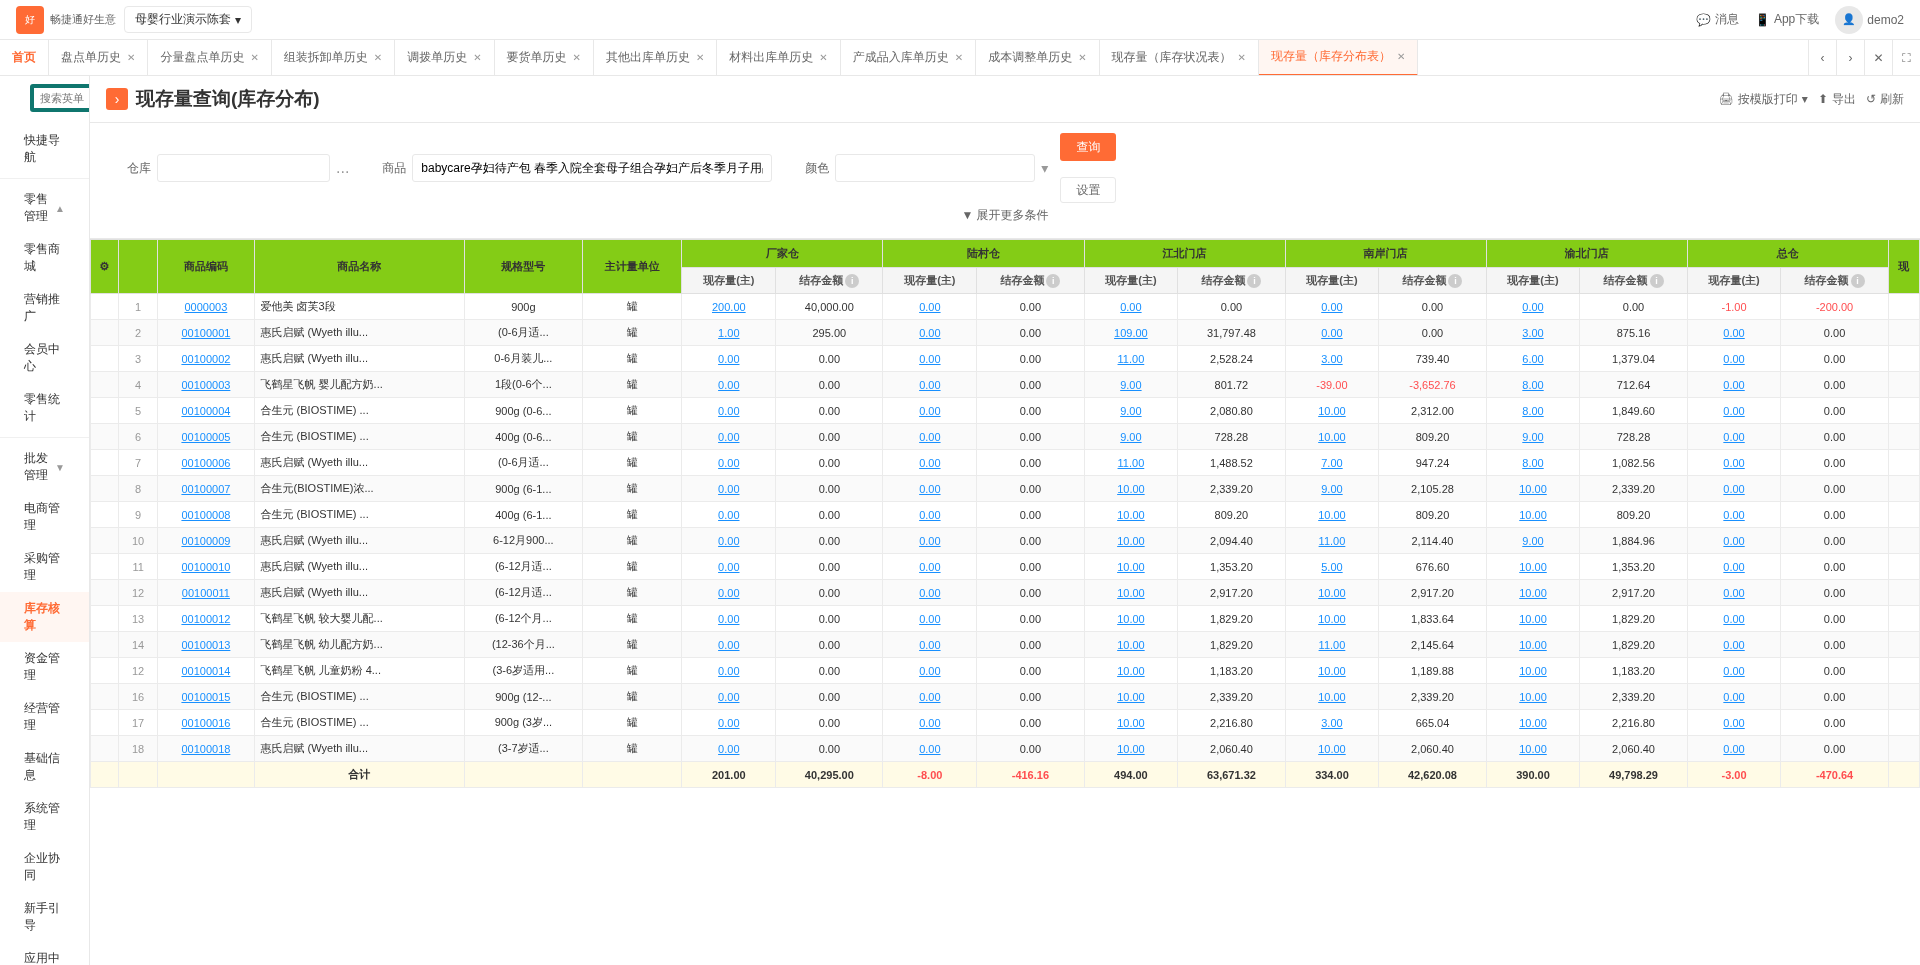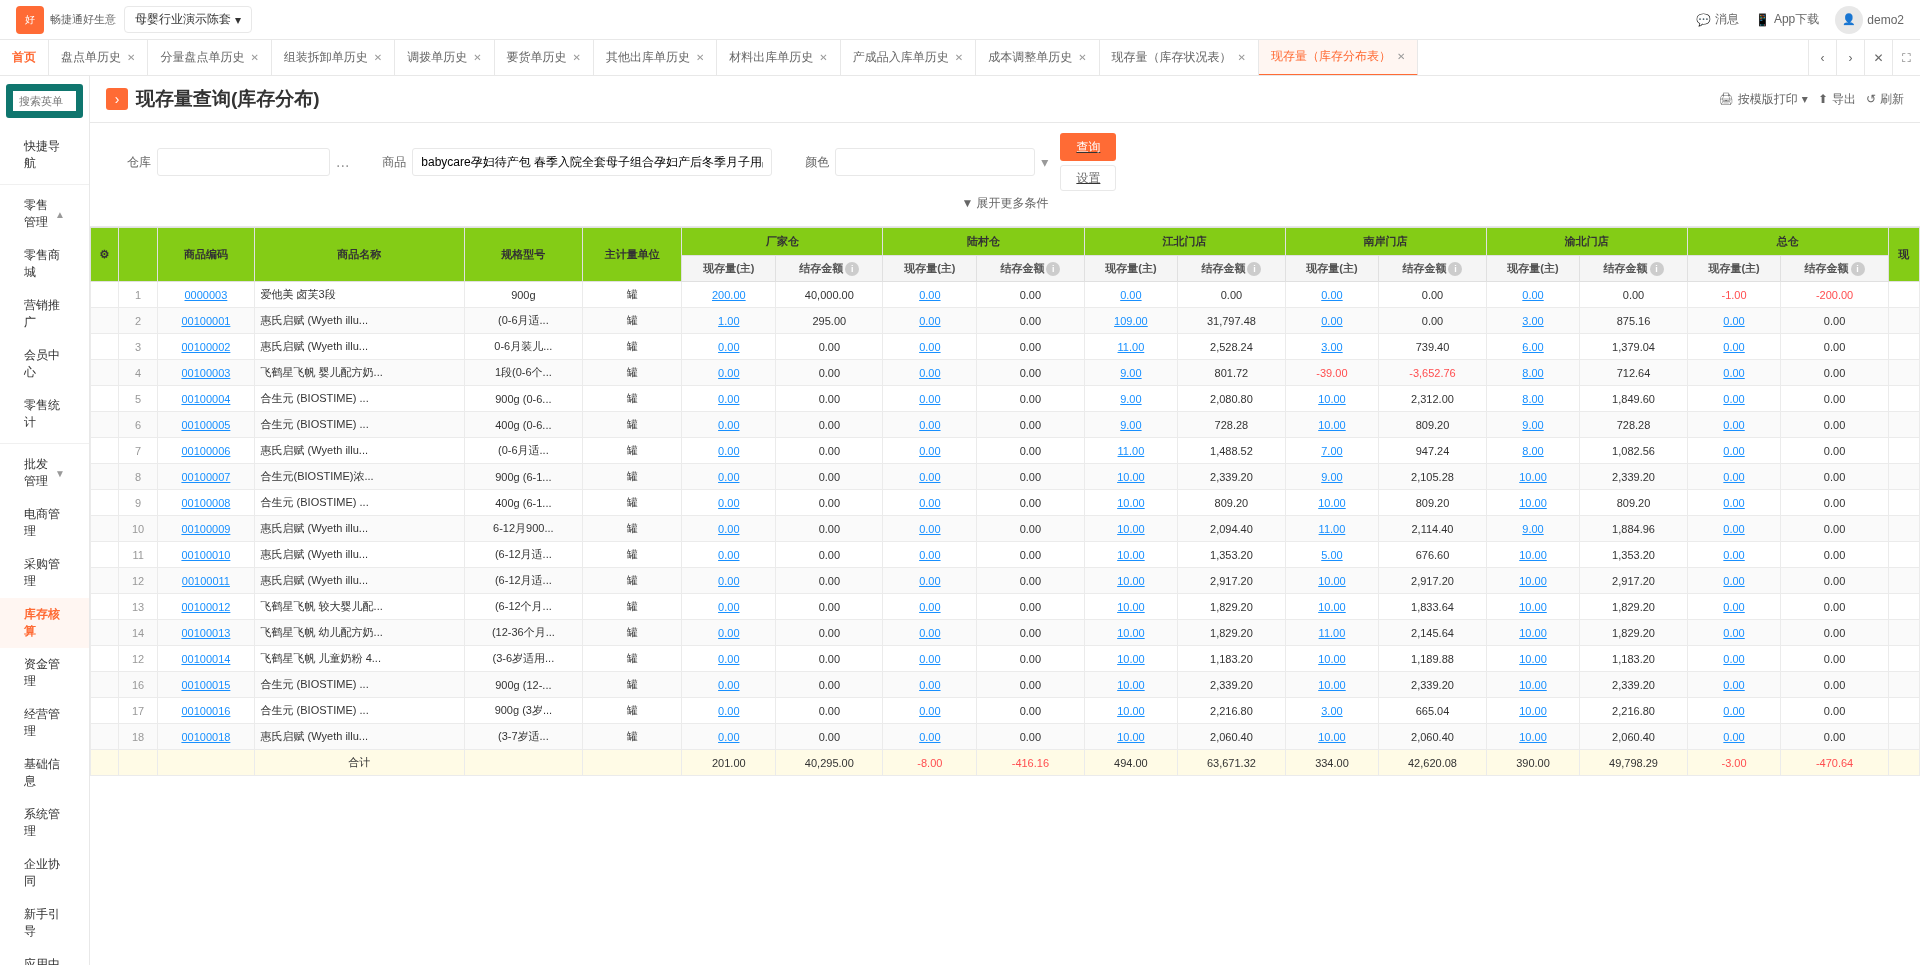--- a/index.html
+++ b/index.html
@@ -24,21 +24,21 @@
     .nav-tab .close-btn { font-size: 10px; color: #999; cursor: pointer; }
     .nav-tab-controls { display: flex; align-items: center; margin-left: auto; gap: 0; }
     .nav-control-btn { width: 28px; height: 36px; display: flex; align-items: center; justify-content: center; cursor: pointer; color: #666; border-left: 1px solid #e8e8e8; font-size: 12px; }
 
     
     .main-layout { display: flex; height: calc(965px - 76px); }
 
     
     .sidebar { width: 90px; background: #fff; border-right: 1px solid #e8e8e8; display: flex; flex-direction: column; overflow-y: auto; }
     .sidebar-search { padding: 8px 6px; }
-    .sidebar-search-box { width: 100%; padding: 4px 6px; border: 7px solid #0f766e; border-radius: 3px; font-size: 11px; }
+    .sidebar-search-box { width: 100%; padding: 4px 6px; border: 4px solid #0f766e; border-radius: 3px; font-size: 11px; margin-left: 24px; }
     .sidebar-nav { padding: 4px 0; }
     .sidebar-item { padding: 8px 24px; cursor: pointer; font-size: 12px; color: #333; display: flex; align-items: center; justify-content: space-between; }
     .sidebar-item.active { background: #fff6f2; color: #ff6b35; font-weight: bold; }
     .sidebar-item .arrow { font-size: 10px; color: #999; }
     .sidebar-divider { height: 1px; background: #f0f0f0; margin: 4px 0; }
 
     
     .content { flex: 1; overflow: hidden; display: flex; flex-direction: column; background: #f5f5f5; }
 
     
@@ -51,31 +51,31 @@
     .filter-area { background: #fff; padding: 10px 16px; border-bottom: 1px solid #e8e8e8; }
     .filter-row { display: flex; align-items: center; gap: 12px; }
     .filter-item { display: flex; align-items: center; gap: 6px; }
     .filter-label { font-size: 12px; color: #666; white-space: nowrap; margin-left: 21px; }
     .filter-input { height: 28px; border: 1px solid #e8e8e8; border-radius: 3px; padding: 0 8px; font-size: 12px; min-width: 80px; }
     .filter-input-wide { width: 360px; }
     .filter-input-medium { width: 200px; }
     .filter-ellipsis { color: #999; font-size: 16px; cursor: pointer; }
     .query-btn { background: #ff6b35; color: white; border: none; padding: 6px 16px; border-radius: 3px; font-size: 12px; cursor: pointer; height: 28px; }
     .set-btn { background: #fff; color: #666; border: 1px solid #e8e8e8; padding: 4px 12px; border-radius: 3px; font-size: 12px; cursor: pointer; display: block; margin-top: 2px; height: 26px; }
-    .btn-group { display: flex; flex-direction: column; gap: 2px; text-decoration: underline; }
+    .btn-group { display: flex; flex-direction: column; gap: 14px; }
 
     
     .table-container { flex: 1; overflow: auto; background: #fff; margin: 0; }
     table { width: 100%; border-collapse: collapse; font-size: 12px; }
     thead { position: sticky; top: 0; z-index: 10; }
     thead tr.header-row-1 th { background: #84cc16; border: 1px solid #e0e0e0; padding: 6px 4px; text-align: center; font-weight: bold; color: #333; font-size: 11px; white-space: nowrap; }
     thead tr.header-row-2 th { background: #f5f5f5; border: 1px solid #e0e0e0; padding: 5px 4px; text-align: center; font-size: 11px; color: #555; white-space: nowrap; }
     tbody tr { background: #fff; }
     tbody tr:nth-child(even) { background: #fafafa; }
-    tbody tr.total-row { background: #fffbe6 !important; font-weight: normal; }
+    tbody tr.total-row { background: #fffbe6 !important; font-weight: bold; }
     tbody td { border: 1px solid #ebebeb; padding: 5px 6px; text-align: center; color: #333; font-size: 11px; white-space: nowrap; }
     tbody td.text-left { text-align: left; }
     tbody td.num { color: #333; }
     tbody td.num-link { color: #1890ff; text-decoration: underline; cursor: pointer; }
     tbody td.neg { color: #ff4d4f; }
     .settings-col { width: 28px; }
     .row-num { color: #999; }
 
     
     .table-container::-webkit-scrollbar { width: 6px; height: 6px; }

